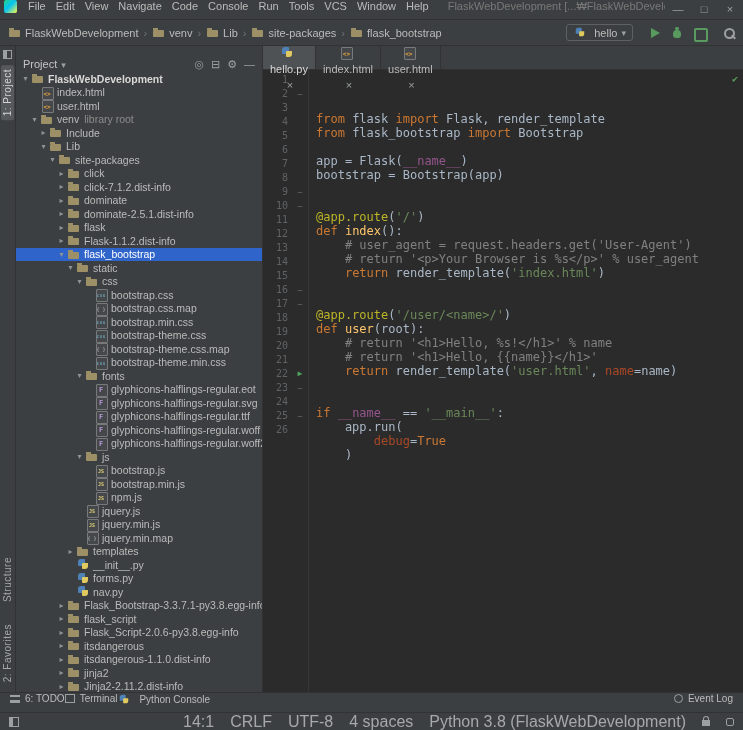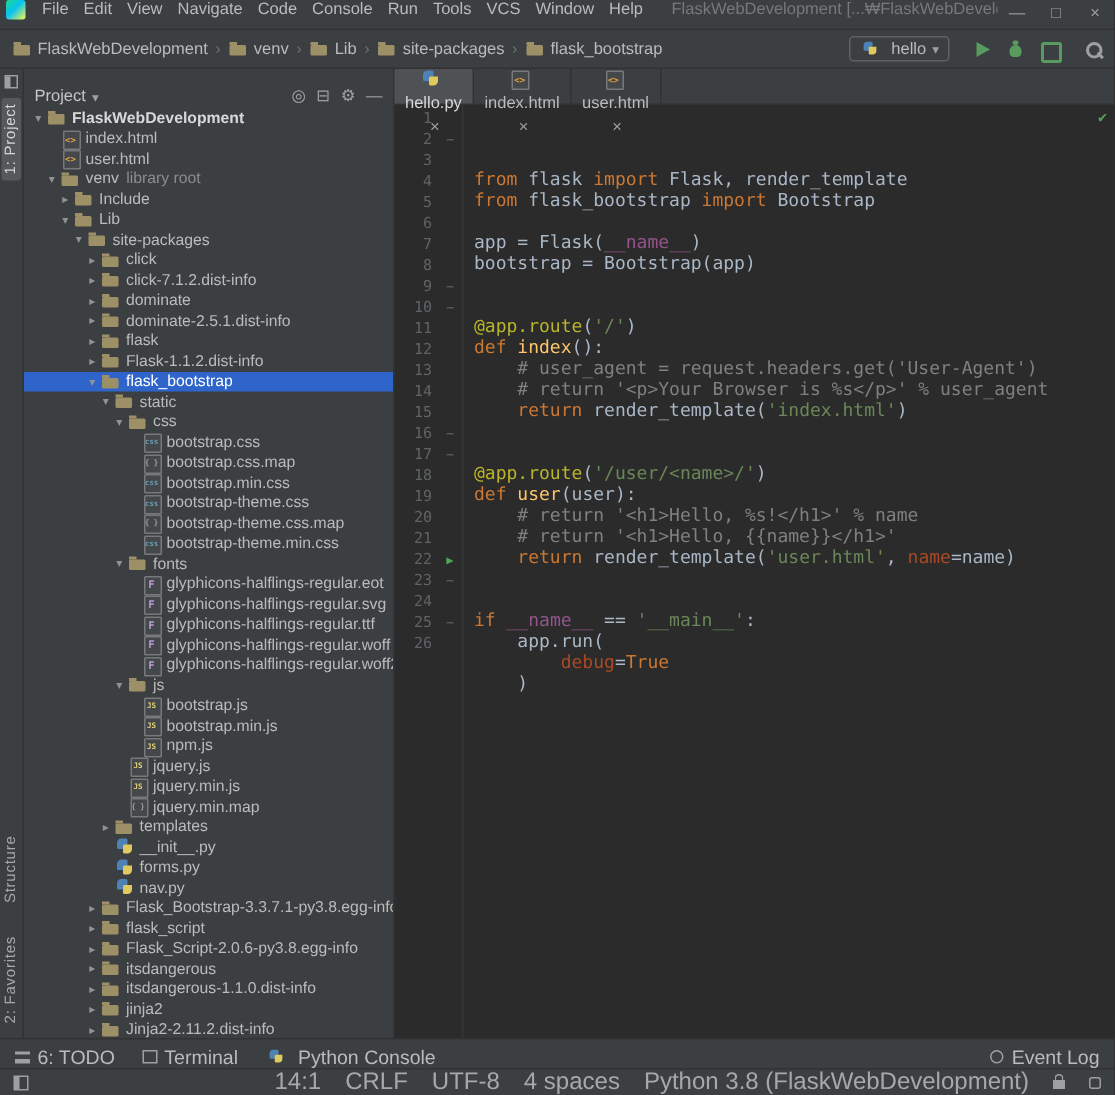--- a/index.html
+++ b/index.html
@@ -107,22 +107,22 @@
   .ln { width:30px; flex:none; text-align:right; padding-right:5px; color:#606366; font-size:10px; }
   .gut { width:14px; flex:none; text-align:center; color:#606366; font-size:9px; }
   .gut.run { color:#4fa45b; font-size:8px; }
   .src { padding-left:9px;margin-top:39px; }
   .kw  { color:#cc7832; } .pl { color:#a9b7c6; } .str { color:#6a8759; }
   .cmt { color:#808080; } .fn { color:#ffc66b; } .dec { color:#bbb529; }
   .dd  { color:#94558d; } .prm { color:#aa4926; }
   .inspect-ok { position:absolute; right:5px; top:3px; color:#5c9e5f; font-size:10px; }
 
   
-  .toolwindow-bar { height:20px; flex:none; display:flex; align-items:flex-end; gap:18px;
-      background:#3c3f41; border-top:1px solid #323232; padding:0 10px; font-size:13px; }
+  .toolwindow-bar { height:20px; flex:none; display:flex; align-items:flex-start; 
+      background:#3c3f41; border-top:1px solid #323232; padding:0 10px; font-size:10px; }
   .tw-item { display:flex; align-items:center; gap:5px; color:#bbbbbb; }
   .tw-right { margin-left:auto; }
   .tw-ic { position:relative; flex:none; }
   .tw-todo { width:10px; height:8px; border-top:2px solid #9da0a3; border-bottom:2px solid #9da0a3; }
   .tw-todo::before { content:''; position:absolute; left:0; top:3px; width:10px; height:2px; background:#9da0a3; }
   .tw-term { width:10px; height:9px; border:1px solid #9da0a3; }
   .tw-event { width:9px; height:9px; border:1.5px solid #9da0a3; border-radius:50%; }
 
   .statusbar { height:18px; flex:none; display:flex; align-items:center; gap:16px;
       background:#3c3f41; border-top:1px solid #323232; padding:0 9px; font-size:16px; color:#a6a8aa; }
@@ -489,21 +489,21 @@
           <div class="code-line"><span class="ln">6</span><span class="gut"></span><span class="src"></span></div>
           <div class="code-line"><span class="ln">7</span><span class="gut"></span><span class="src"></span></div>
           <div class="code-line"><span class="ln">8</span><span class="gut"></span><span class="src"><span class="dec">@app.route</span><span class="pl">(</span><span class="str">'/'</span><span class="pl">)</span></span></div>
           <div class="code-line"><span class="ln">9</span><span class="gut">−</span><span class="src"><span class="kw">def </span><span class="fn">index</span><span class="pl">():</span></span></div>
           <div class="code-line"><span class="ln">10</span><span class="gut">−</span><span class="src"><span class="cmt">    # user_agent = request.headers.get('User-Agent')</span></span></div>
           <div class="code-line"><span class="ln">11</span><span class="gut"></span><span class="src"><span class="cmt">    # return '&lt;p&gt;Your Browser is %s&lt;/p&gt;' % user_agent</span></span></div>
           <div class="code-line"><span class="ln">12</span><span class="gut"></span><span class="src"><span class="pl">    </span><span class="kw">return</span><span class="pl"> render_template(</span><span class="str">'index.html'</span><span class="pl">)</span></span></div>
           <div class="code-line"><span class="ln">13</span><span class="gut"></span><span class="src"></span></div>
           <div class="code-line"><span class="ln">14</span><span class="gut"></span><span class="src"></span></div>
           <div class="code-line"><span class="ln">15</span><span class="gut"></span><span class="src"><span class="dec">@app.route</span><span class="pl">(</span><span class="str">'/user/&lt;name&gt;/'</span><span class="pl">)</span></span></div>
-          <div class="code-line"><span class="ln">16</span><span class="gut">−</span><span class="src"><span class="kw">def </span><span class="fn">user</span><span class="pl">(user):</span></span></div>
+          <div class="code-line"><span class="ln">16</span><span class="gut">−</span><span class="src"><span class="kw">def </span><span class="fn">user</span><span class="pl">(root):</span></span></div>
           <div class="code-line"><span class="ln">17</span><span class="gut">−</span><span class="src"><span class="cmt">    # return '&lt;h1&gt;Hello, %s!&lt;/h1&gt;' % name</span></span></div>
           <div class="code-line"><span class="ln">18</span><span class="gut"></span><span class="src"><span class="cmt">    # return '&lt;h1&gt;Hello, {{name}}&lt;/h1&gt;'</span></span></div>
           <div class="code-line"><span class="ln">19</span><span class="gut"></span><span class="src"><span class="pl">    </span><span class="kw">return</span><span class="pl"> render_template(</span><span class="str">'user.html'</span><span class="pl">, </span><span class="prm">name</span><span class="pl">=name)</span></span></div>
           <div class="code-line"><span class="ln">20</span><span class="gut"></span><span class="src"></span></div>
           <div class="code-line"><span class="ln">21</span><span class="gut"></span><span class="src"></span></div>
           <div class="code-line"><span class="ln">22</span><span class="gut run">▶</span><span class="src"><span class="kw">if </span><span class="dd">__name__</span><span class="pl"> == </span><span class="str">'__main__'</span><span class="pl">:</span></span></div>
           <div class="code-line"><span class="ln">23</span><span class="gut">−</span><span class="src"><span class="pl">    app.run(</span></span></div>
           <div class="code-line"><span class="ln">24</span><span class="gut"></span><span class="src"><span class="pl">        </span><span class="prm">debug</span><span class="pl">=</span><span class="kw">True</span></span></div>
           <div class="code-line"><span class="ln">25</span><span class="gut">−</span><span class="src"><span class="pl">    )</span></span></div>
           <div class="code-line"><span class="ln">26</span><span class="gut"></span><span class="src"></span></div>

